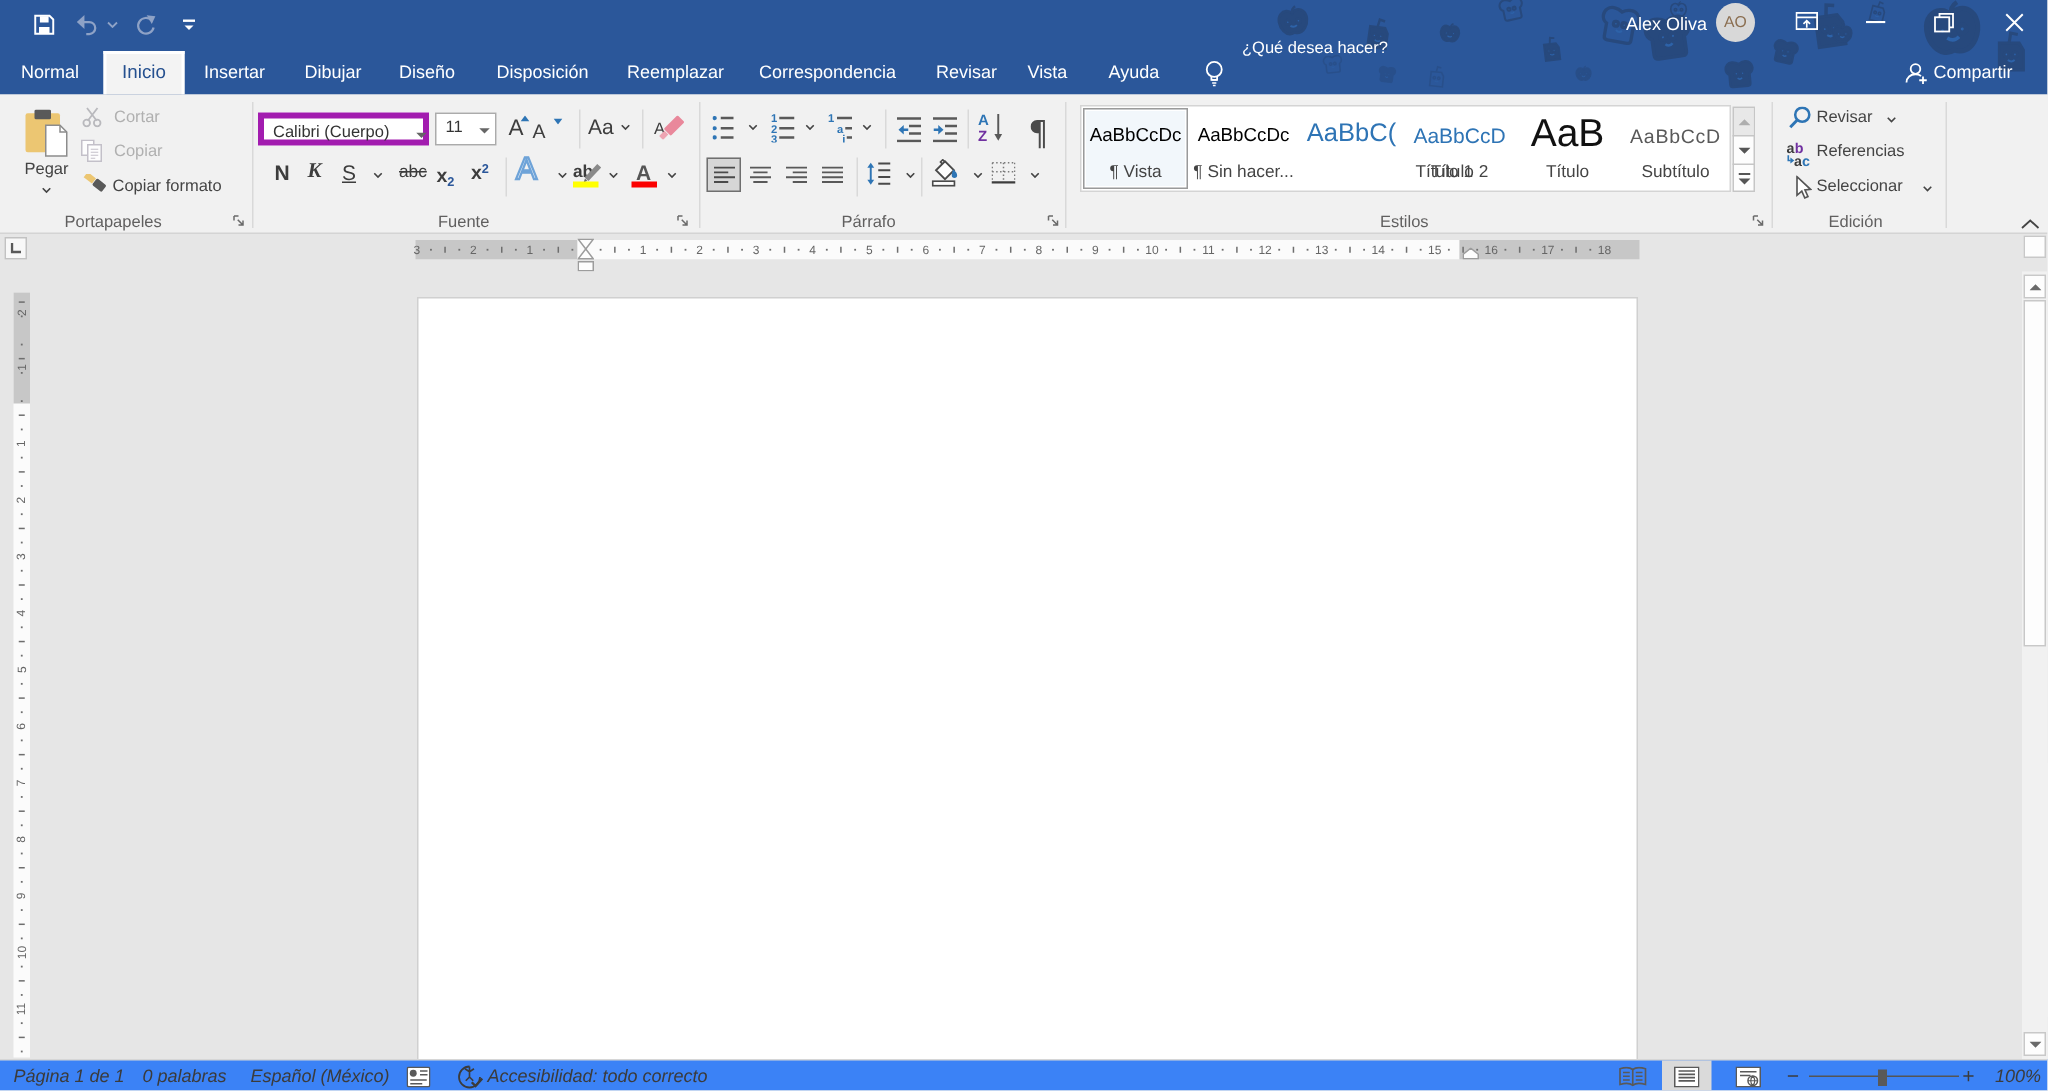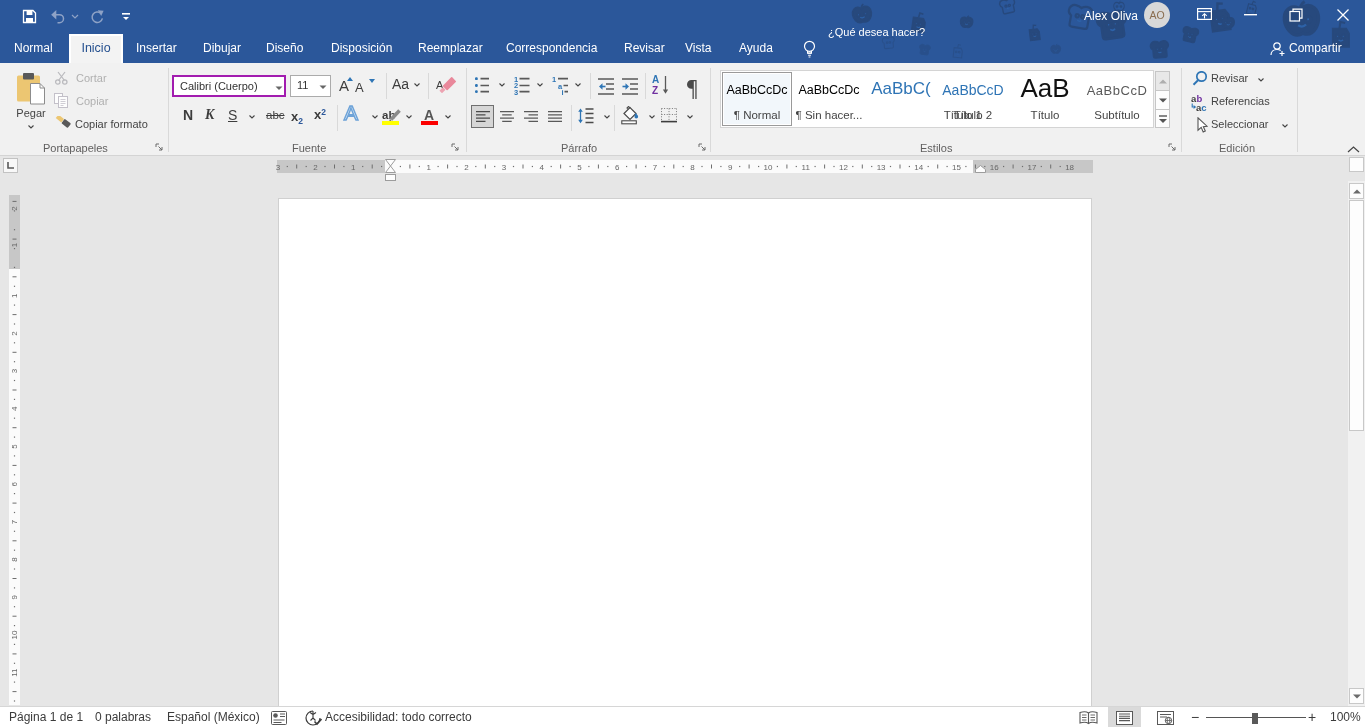--- a/index.html
+++ b/index.html
@@ -19,21 +19,21 @@
 .glabel{position:absolute;top:79px;font-size:11px;color:#605f5f;white-space:nowrap;}
 .launcher{position:absolute;top:80px;width:9px;height:9px;}
 .rtext{font-size:11px;color:#444;white-space:nowrap;}
 .dis{color:#b0b0b0;}
 
 #rulerrow{position:absolute;left:0;top:156px;width:1365px;height:25px;background:#e6e6e6;}
 
 #docarea{position:absolute;left:0;top:181px;width:1365px;height:525px;background:#e6e6e6;}
 #page{position:absolute;left:278px;top:17px;width:814px;height:508px;background:#fff;border:1px solid #d0d0d0;border-bottom:none;}
 
-#statusbar{position:absolute;left:0;top:706px;width:1365px;height:21px;background:#ffffff;border-top:1px solid #d6d6d6;font-size:12px;color:#3b3b3b;}
+#statusbar{position:absolute;left:0;top:706px;width:1365px;height:21px;background:#3b82f6;border-top:1px solid #d6d6d6;font-size:12px;color:#3b3b3b;font-style:italic;}
 .sitem{position:absolute;top:3px;white-space:nowrap;}
 </style></head>
 <body>
 <div id="app">
 <div id="titlebar">
 <svg id="pattern" class="abs" style="left:0;top:0" width="1365" height="63">
 <defs>
 <g id="toastF">
             <path d="M1.5 5.5 C0.6 5 0 4 0 3 C0 1.3 1.3 0 3 0 C4.2 0 5.2 0.4 6 1 C6.8 0.4 7.8 0 9 0 C10.7 0 12 1.3 12 3 C12 4 11.4 5 10.5 5.5 L10.5 9.8 Q10.5 11 9.3 11 L2.7 11 Q1.5 11 1.5 9.8 z"></path>
             <circle cx="4.6" cy="5.2" r="0.8" fill="#2d62a8"></circle>
@@ -211,21 +211,21 @@
           <rect x="0.5" y="3.8" width="7" height="4.4" fill="#ecc672"></rect>
         </g>
       </svg>
 <div class="rtext abs" style="left:75px;top:55px">Copiar formato</div>
 <div class="glabel" style="left:43px">Portapapeles</div>
 <svg class="launcher" style="left:155px" width="9" height="9" viewBox="0 0 9 9">
         <path d="M1 1 v3 M1 1 h3 M3.5 3.5 L7 7 M7 4 v3 h-3" stroke="#6a6a6a" stroke-width="1" fill="none"></path>
       </svg>
 <div class="gsep" style="left:168px"></div>
 
-<div class="abs" style="left:172px;top:12px;width:114px;height:22px;background:#fff;border:2px solid #a21caf">
+<div class="abs" style="left:172px;top:12px;width:114px;height:22px;background:#fff;border:4px solid #a21caf">
 <div class="rtext abs" style="left:6px;top:3px;color:#333">Calibri (Cuerpo)</div>
 <svg class="abs" style="left:101px;top:9px" width="8" height="5" viewBox="0 0 8 5">
           <path d="M0.5 0.5 L4 4 L7.5 0.5" fill="#666"></path>
         </svg>
       </div>
 <div class="abs" style="left:290px;top:12px;width:41px;height:22px;background:#fff;border:1px solid #ababab">
 <div class="rtext abs" style="left:6px;top:3px;color:#333">11</div>
 <svg class="abs" style="left:28px;top:9px" width="8" height="5" viewBox="0 0 8 5">
           <path d="M0.5 0.5 L4 4 L7.5 0.5" fill="#666"></path>
         </svg>
@@ -379,21 +379,21 @@
       </svg>
 <div class="glabel" style="left:561px">Párrafo</div>
 <svg class="launcher" style="left:698px" width="9" height="9" viewBox="0 0 9 9">
         <path d="M1 1 v3 M1 1 h3 M3.5 3.5 L7 7 M7 4 v3 h-3" stroke="#6a6a6a" stroke-width="1" fill="none"></path>
       </svg>
 <div class="gsep" style="left:710px"></div>
 
 <div class="abs" style="left:720px;top:7px;width:434px;height:58px;background:#fff;border:1px solid #d4d4d4"></div>
 <div class="abs" style="left:722px;top:9px;width:70px;height:54px;background:#f2f7fb;border:1px solid #9a9a9a;box-shadow:inset 0 0 0 1px #fff"></div>
 <div class="abs" style="left:722px;top:20px;width:70px;text-align:center;font-size:12.5px;color:#000">AaBbCcDc</div>
-<div class="abs" style="left:722px;top:46px;width:70px;text-align:center;font-size:11.5px;color:#444">¶ Normal</div>
+<div class="abs" style="left:722px;top:46px;width:70px;text-align:center;font-size:11.5px;color:#444">¶ Vista</div>
 <div class="abs" style="left:794px;top:20px;width:70px;text-align:center;font-size:12.5px;color:#000">AaBbCcDc</div>
 <div class="abs" style="left:794px;top:46px;width:70px;text-align:center;font-size:11.5px;color:#444">¶ Sin hacer...</div>
 <div class="abs" style="left:866px;top:16px;width:70px;text-align:center;font-size:17px;color:#2e74b5">AaBbC(</div>
 <div class="abs" style="left:912px;top:46px;width:70px;text-align:right;font-size:11.5px;color:#444">Título 1</div>
 <div class="abs" style="left:938px;top:19px;width:70px;text-align:center;font-size:14px;color:#2e74b5">AaBbCcD</div>
 <div class="abs" style="left:938px;top:46px;width:70px;text-align:center;font-size:11.5px;color:#444">Título 2</div>
 <div class="abs" style="left:1010px;top:10px;width:70px;text-align:center;font-size:26px;color:#111;font-weight:300">AaB</div>
 <div class="abs" style="left:1010px;top:46px;width:70px;text-align:center;font-size:11.5px;color:#444">Título</div>
 <div class="abs" style="left:1082px;top:20px;width:70px;text-align:center;font-size:13px;color:#595959;letter-spacing:0.5px">AaBbCcD</div>
 <div class="abs" style="left:1082px;top:46px;width:70px;text-align:center;font-size:11.5px;color:#444">Subtítulo</div>

